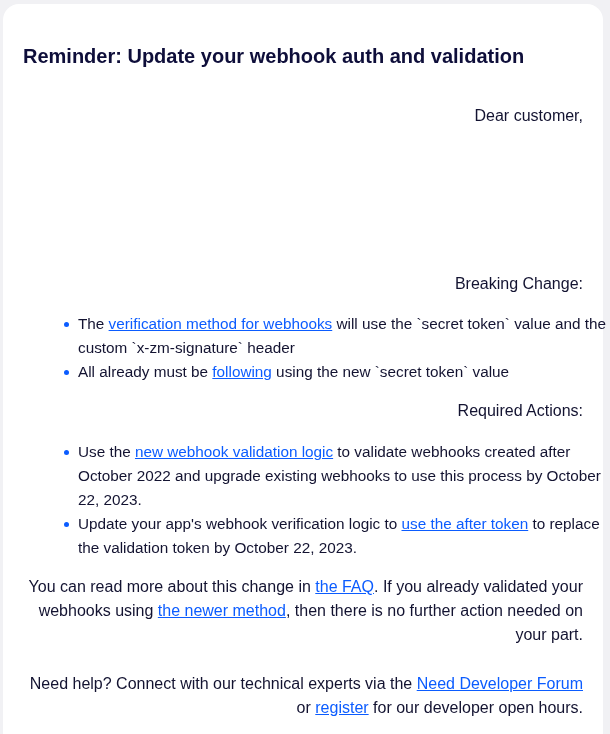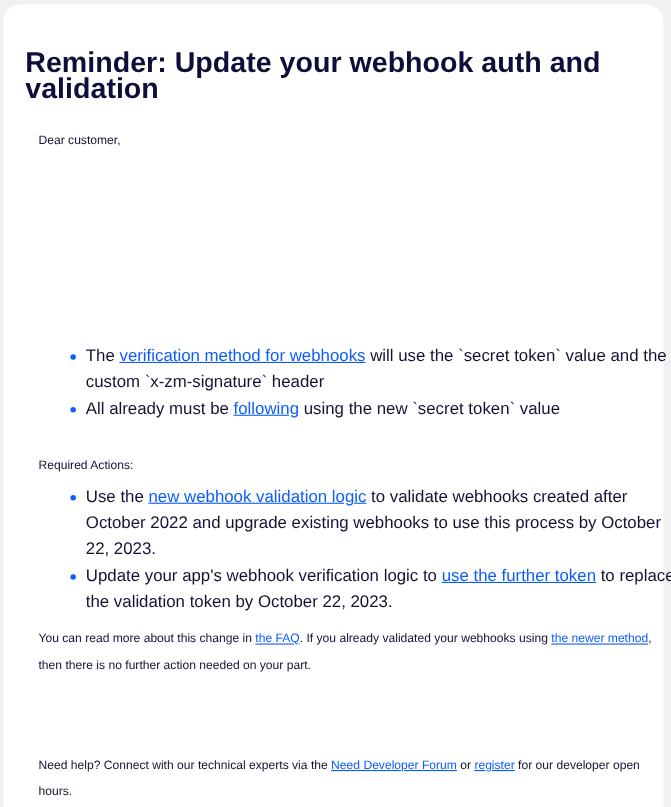--- a/index.html
+++ b/index.html
@@ -23,33 +23,34 @@
     background: #ffffff;
     border-radius: 16px;
     box-sizing: border-box;
     padding: 0 20px 0 20px;
   }
   .heading {
     position: absolute;
     left: 20px;
     top: 40px;
     margin: 0;
-    font-size: 26px;
+    font-size: 20px;
     font-weight: bold;
     line-height: 24px;
     color: #0e0e3a;
   }
   .txt {
     position: absolute;
     left: 20px;
     width: 560px;
-    margin: 12px;
-    font-size: 11px;
+    margin: 0;
+    font-size: 16px;
     line-height: 24px;
     color: #131331;
+    text-align: right;
   }
   .txt b { font-weight: bold; color: #131331; }
   a {
     color: #0b5cff;
     text-decoration: underline;
   }
   ul {
     position: absolute;
     left: 20px;
     width: 545px;
@@ -76,29 +77,30 @@
 </style>
 </head>
 <body>
 
 <div class="card">
   <h1 class="heading">Reminder: Update your webhook auth and validation</h1>
 
   <p class="txt" style="top:100px;">Dear customer,</p>
 
 
+  <p class="txt" style="top:268px;">Breaking Change:</p>
 
   <ul style="top:308px;">
     <li><span>The </span><a href="#">verification method for webhooks</a><span> will use the `secret token` value and the custom `x-zm-signature` header</span></li>
     <li><span>All already must be </span><a href="#">following</a><span> using the new `secret token` value</span></li>
   </ul>
 
   <p class="txt" style="top:395px;">Required Actions:</p>
 
   <ul style="top:436px;">
     <li><span>Use the </span><a href="#">new webhook validation logic</a><span> to validate webhooks created after October 2022 and upgrade existing webhooks to use this process by October 22, 2023.</span></li>
-    <li><span>Update your app's webhook verification logic to </span><a href="#">use the further token</a><span> to replace the validation token by October 22, 2023.</span></li>
+    <li><span>Update your app's webhook verification logic to </span><a href="#">use the after token</a><span> to replace the validation token by October 22, 2023.</span></li>
   </ul>
 
-  <p class="txt" style="top:553px;"><span>You can read more about this change in </span><a href="#">the FAQ</a><span>. If you already validated your webhooks using </span><a href="#">the newer method</a><span>, then there is no further action needed on your part.</span></p>
+  <p class="txt" style="top:571px;"><span>You can read more about this change in </span><a href="#">the FAQ</a><span>. If you already validated your webhooks using </span><a href="#">the newer method</a><span>, then there is no further action needed on your part.</span></p>
 
   <p class="txt" style="top:668px;"><span>Need help? Connect with our technical experts via the </span><a href="#">Need Developer Forum</a><span> or </span><a href="#">register</a><span> for our developer open hours.</span></p>
 </div>
 
 </body></html>

